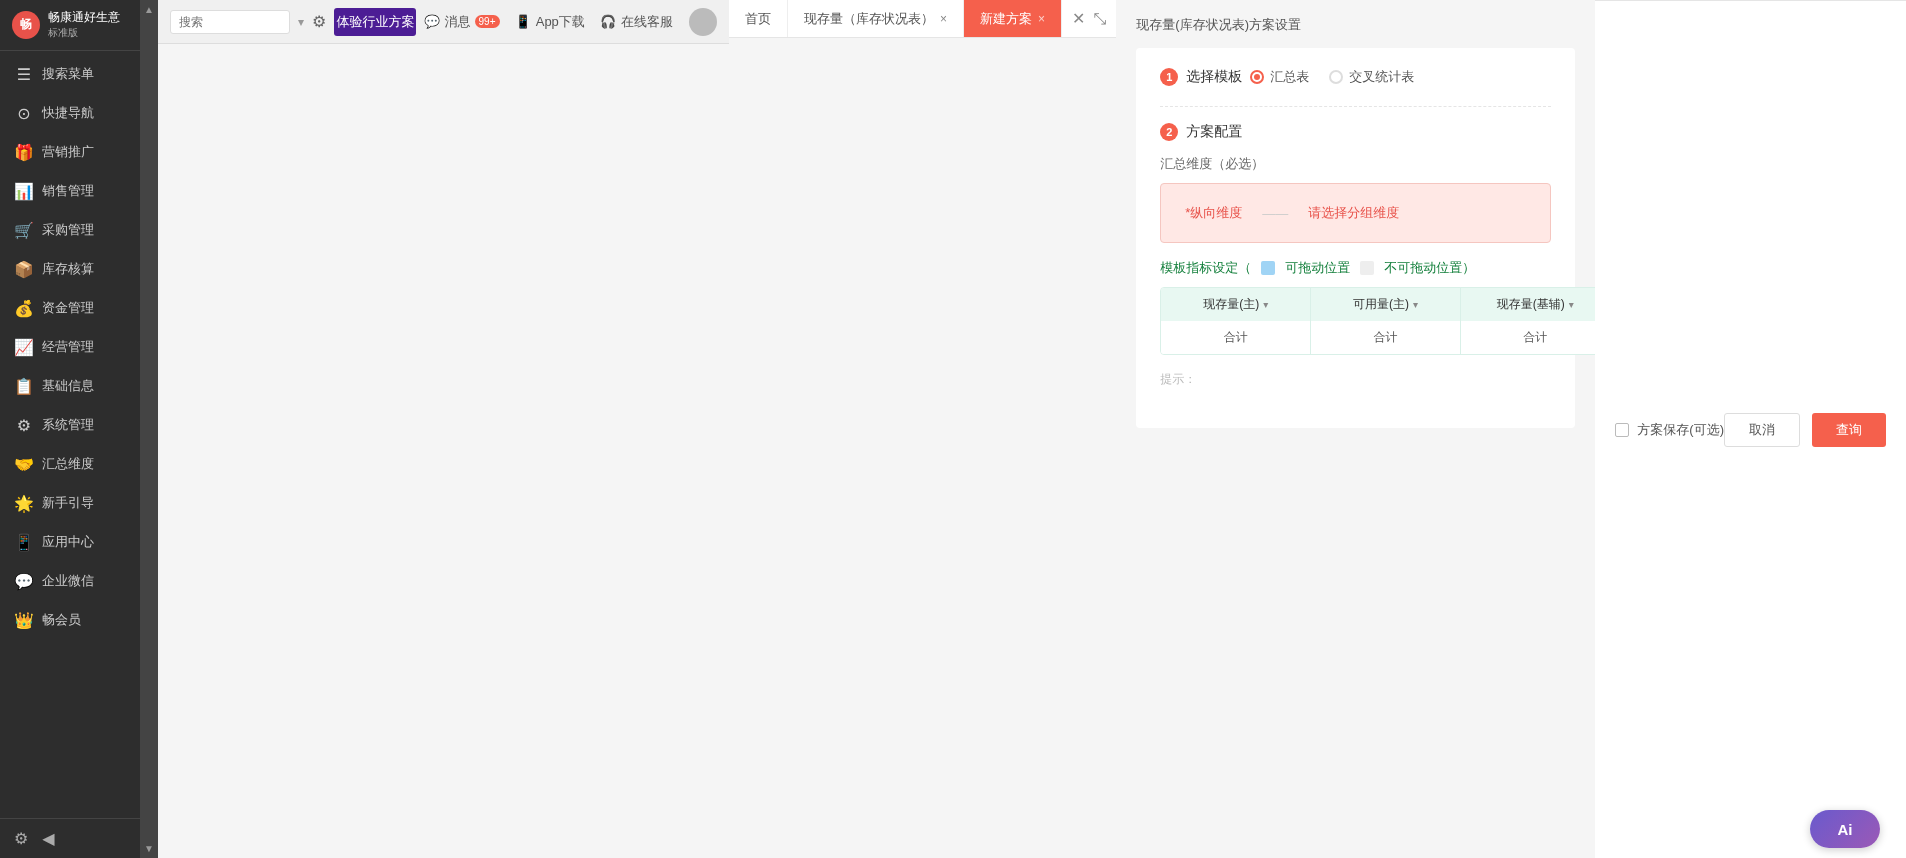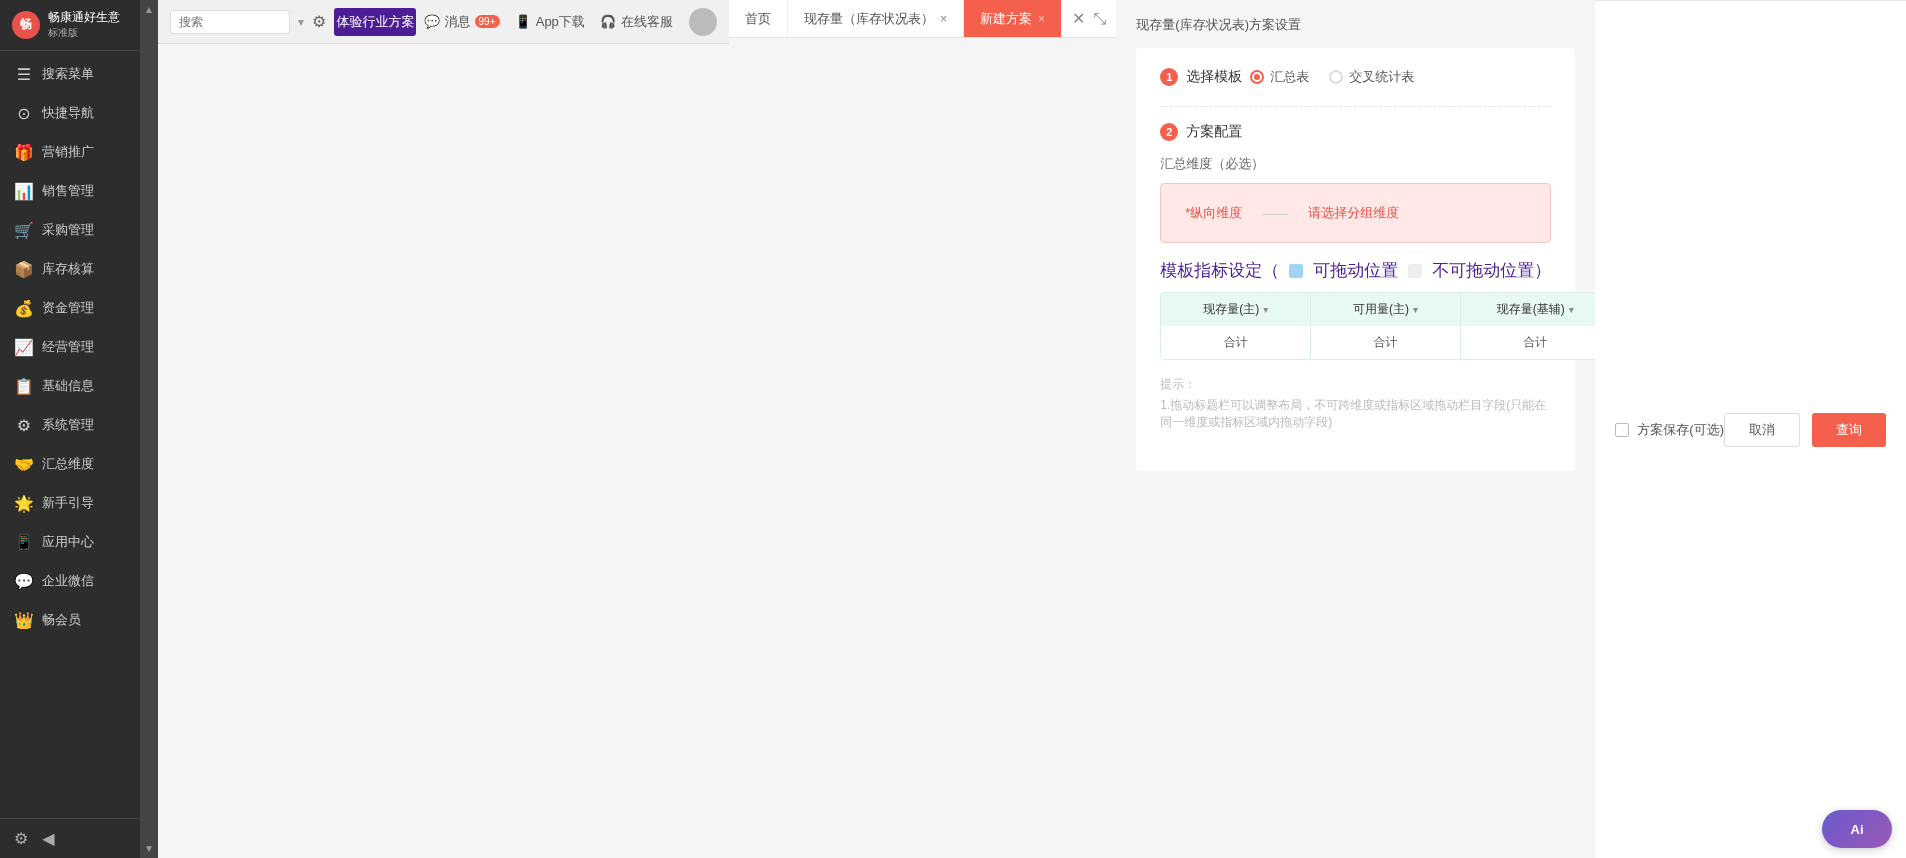--- a/index.html
+++ b/index.html
@@ -225,22 +225,22 @@
     .dimension-label { color: #e8524a; font-size: 13px; }
     .dimension-placeholder { color: #e8524a; font-size: 13px; }
 
     
     .indicator-settings { margin-top: 14px; }
     .indicator-label-row {
       display: flex;
       align-items: center;
       gap: 10px;
       margin-bottom: 10px;
-      font-size: 17px;
-      color: #4c1d95;
+      font-size: 13px;
+      color: #15803d;
     }
     .indicator-badge {
       display: inline-block;
       width: 14px;
       height: 14px;
       border-radius: 2px;
       vertical-align: middle;
     }
     .badge-movable { background: #a0d4f5; }
     .badge-fixed { background: #eee; }
@@ -324,31 +324,31 @@
       background: #f5604c;
       border-radius: 3px;
       font-size: 13px;
       color: #fff;
       cursor: pointer;
     }
 
     
     .ai-fab {
       position: fixed;
-      right: 14px;
+      right: 26px;
       bottom: 10px;
       width: 70px;
       height: 38px;
       background: linear-gradient(135deg, #6a5acd, #9b59b6);
       border-radius: 20px;
       display: flex;
       align-items: center;
       justify-content: center;
       color: #fff;
-      font-size: 13px;
+      font-size: 15px;
       font-weight: bold;
       cursor: pointer;
       box-shadow: 0 2px 8px rgba(0,0,0,0.2);
     }
   </style>
 </head>
 <body>
 
 <div class="sidebar">
   <div class="sidebar-logo">
@@ -552,21 +552,20 @@
             <div class="stats-cell">合计</div>
                 <div class="stats-cell">合计</div>
                 <div class="stats-cell">合计</div>
                 <div class="stats-cell">合计</div>
               </div>
           </div>
         </div>
 
         <div class="tips-section">
           <div class="tips-title">提示：</div>
-          <div class="tips-item">1.拖动标题栏可以调整布局，不可跨维度或指标区域拖动栏目字段(只能在同一维度或指标区域内拖动字段)</div>
         </div>
       </div>
 
     </div>
   </div>
 
   <div class="bottom-bar">
     <div class="save-option">
       <div class="checkbox"></div>
       <span>方案保存(可选)</span>

